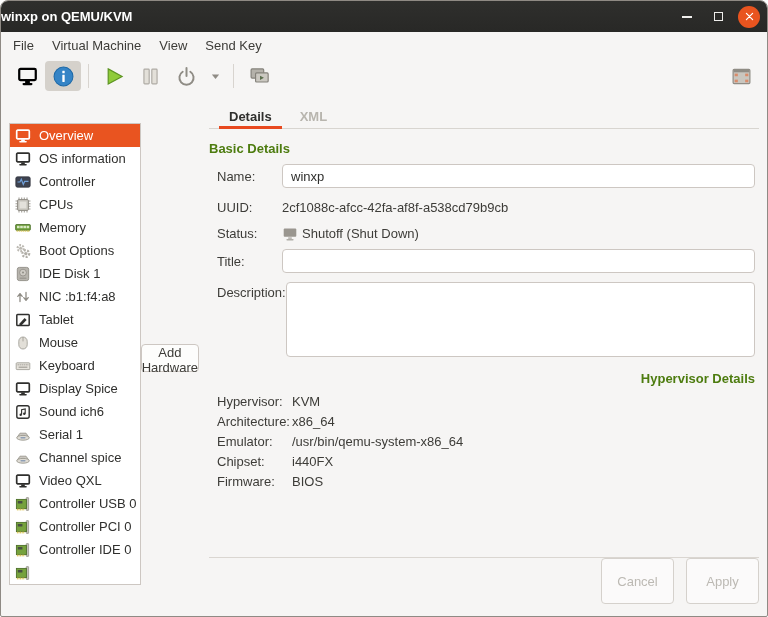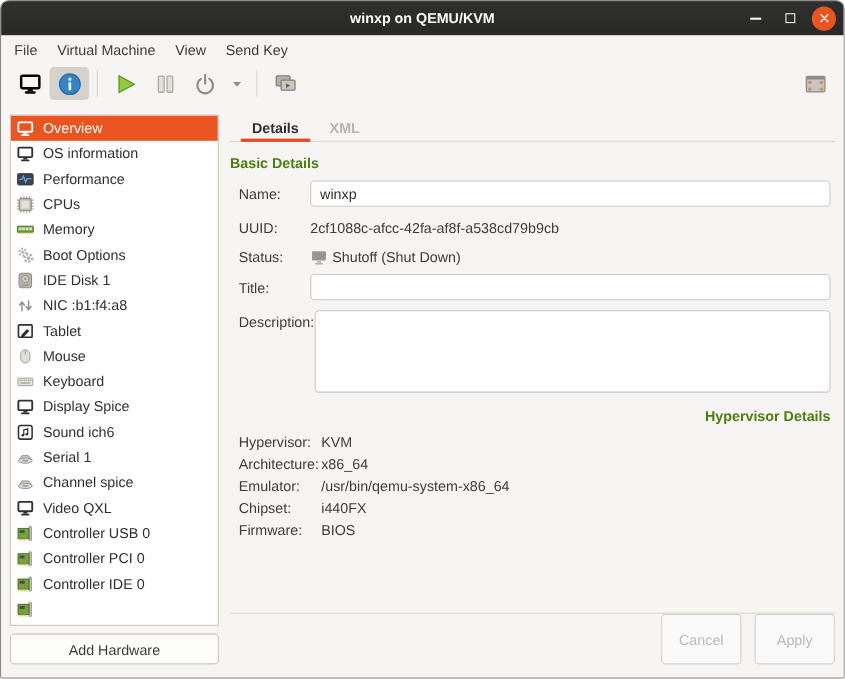--- a/index.html
+++ b/index.html
@@ -12,21 +12,21 @@
     border:1px solid #8f8a84;
     border-radius:8px 8px 2px 2px;
     display:flex; flex-direction:column;
     overflow:hidden;
   }
 
   
   .titlebar {
     height:31px; flex:0 0 31px;
     background:linear-gradient(#2f2f2d,#282826);
-    display:flex; align-items:center; justify-content:center;
+    display:flex; align-items:center; justify-content:flex-start;
     position:relative; color:#ffffff;
   }
   .titlebar .title { font-weight:bold; font-size:13px; }
   .win-controls { position:absolute; right:7px; top:0; height:31px; display:flex; align-items:center; gap:9px; }
   .win-btn { width:22px; height:22px; border:none; background:transparent; display:flex; align-items:center; justify-content:center; cursor:pointer; border-radius:50%; }
   .min-glyph { width:10px; height:2px; background:#efeeec; display:block; }
   .max-glyph { width:9px; height:9px; border:1.5px solid #efeeec; display:block; }
   .win-btn.close { background:#e9541f; }
 
   
@@ -40,21 +40,21 @@
   .tb-btn.active { background:#d5d1cb; }
   .tb-btn.narrow { width:22px; }
   .tb-btn svg { width:21px; height:21px; }
   .tb-btn.narrow svg { width:13px; height:13px; }
   .tb-sep { width:1px; height:24px; background:#d8d4cf; margin:0 7px; }
   .tb-spacer { flex:1; }
 
   
   .content { flex:1; display:flex; min-height:0; }
 
-  .sidebar { flex:0 0 190px; width:190px; margin:11px 0 12px 8px; display:flex; flex-direction:column; }
+  .sidebar { flex:0 0 190px; width:190px; margin:11px 0 12px 8px; display:flex; flex-direction:row;align-items:center; }
   .hw-list { flex:1; background:#ffffff; border:1px solid #cdc7c2; overflow:hidden; }
   .hw-row { height:23px; display:flex; align-items:center; gap:8px; padding-left:5px; color:#2f2f2d; cursor:default; }
   .hw-row.selected { background:#e95420; color:#ffffff; }
   .hw-icon { width:16px; height:16px; flex:0 0 16px; color:#2f2f2d; }
   .hw-row.selected .hw-icon { color:#ffffff; }
   .hw-label { white-space:nowrap; }
   .add-hw { margin-top:7px; height:28px; flex:0 0 28px; background:#fdfdfc; border:1px solid #cdc7c2;
             border-radius:4px; font-family:inherit; font-size:13px; color:#3d3c38; cursor:pointer; }
 
   .main { flex:1; margin:11px 8px 12px 10px; display:flex; flex-direction:column; min-width:0; }
@@ -311,21 +311,21 @@
           <div class="hw-row">
             <svg class="hw-icon">
               <use href="#sym-monitor"></use>
             </svg>
             <span class="hw-label">OS information</span>
           </div>
           <div class="hw-row">
             <svg class="hw-icon">
               <use href="#sym-performance"></use>
             </svg>
-            <span class="hw-label">Performance</span>
+            <span class="hw-label">Controller</span>
           </div>
           <div class="hw-row">
             <svg class="hw-icon">
               <use href="#sym-cpu"></use>
             </svg>
             <span class="hw-label">CPUs</span>
           </div>
           <div class="hw-row">
             <svg class="hw-icon">
               <use href="#sym-memory"></use>

